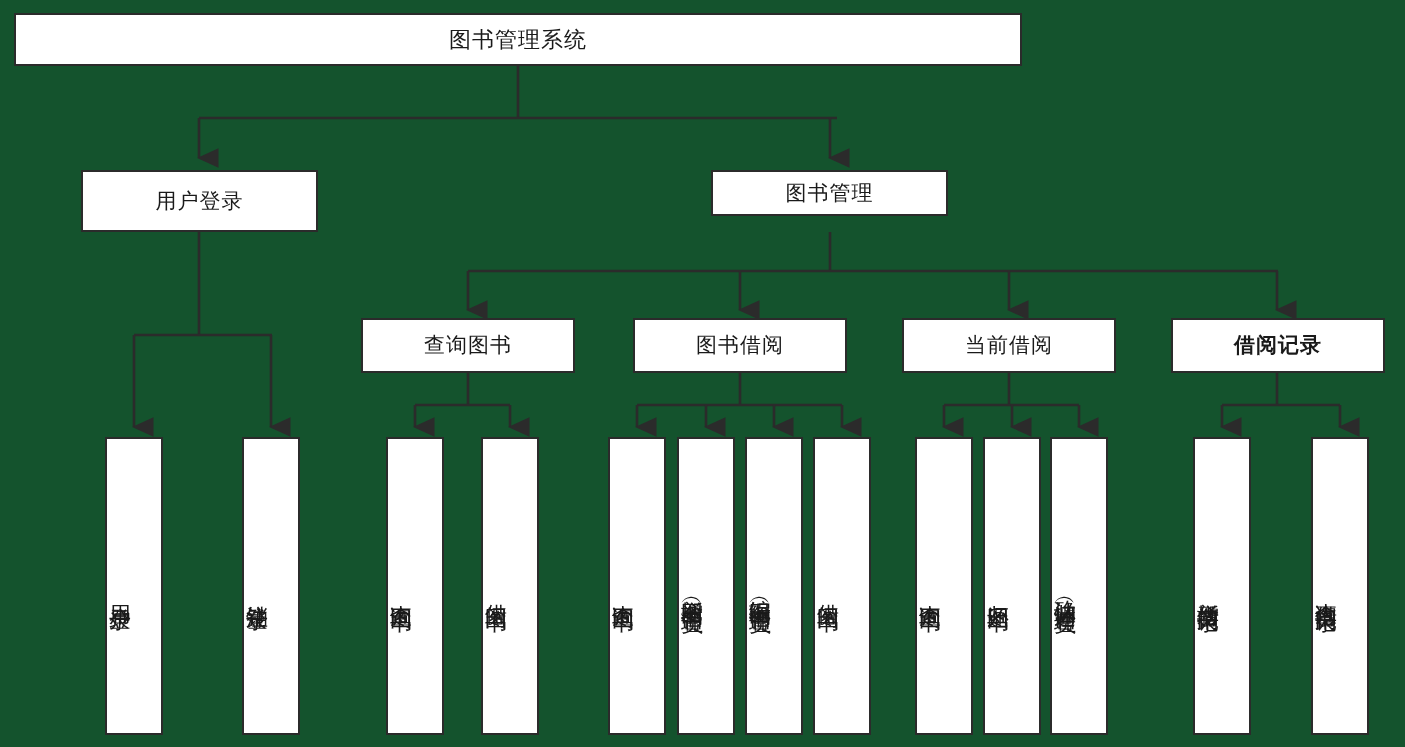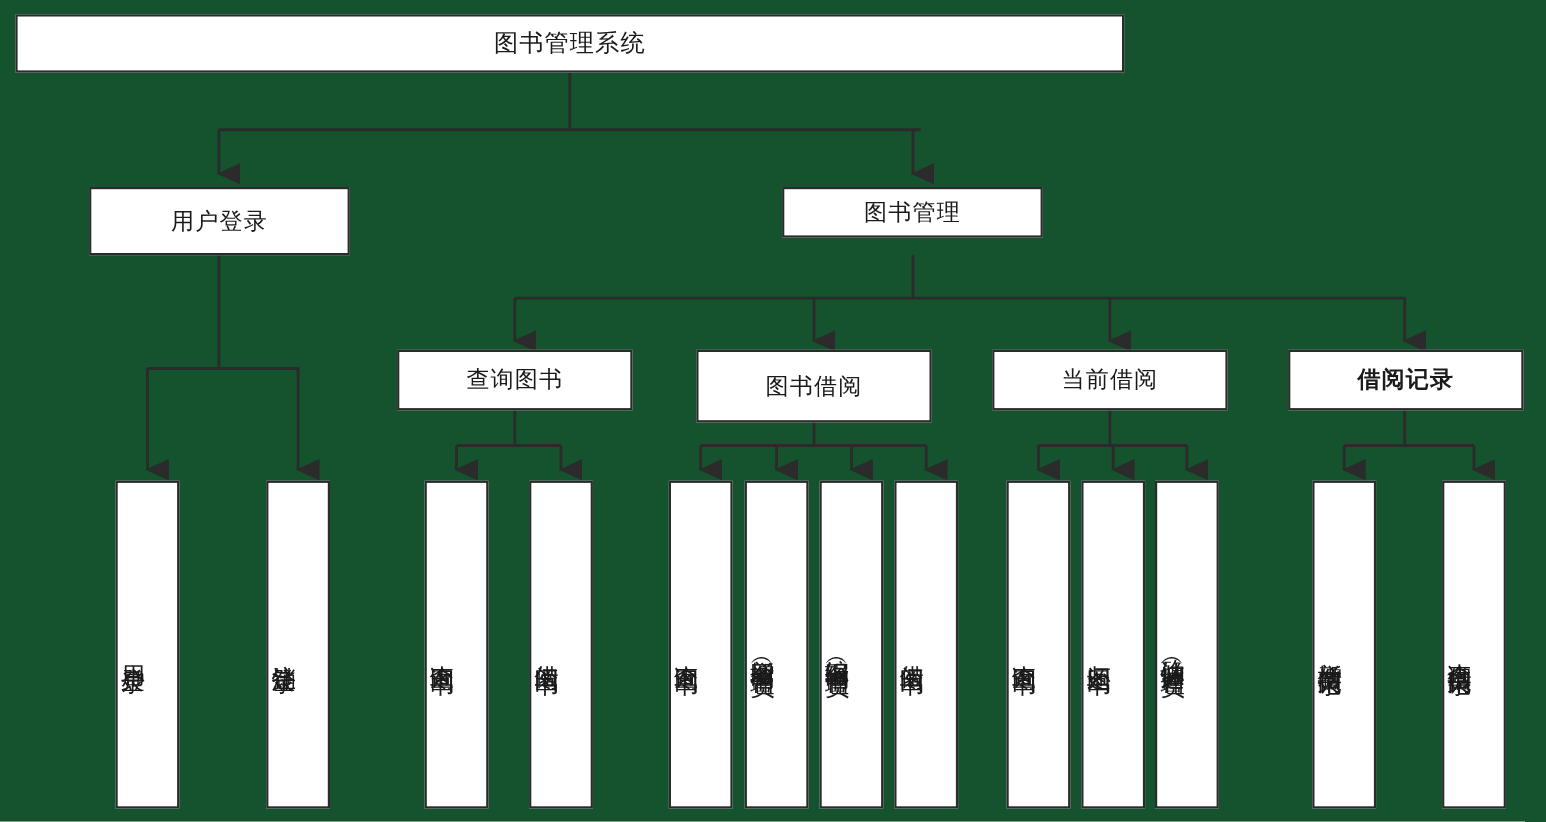--- a/index.html
+++ b/index.html
@@ -131,21 +131,21 @@
   <div class="node h" style="left:81px; top:170px; width:237px; height:62px;">
     <span class="label">用户登录</span>
   </div>
   <div class="node h" style="left:711px; top:170px; width:237px; height:46px;">
     <span class="label">图书管理</span>
   </div>
 
   <div class="node h" style="left:361px; top:318px; width:214px; height:55px;">
     <span class="label">查询图书</span>
   </div>
-  <div class="node h" style="left:633px; top:318px; width:214px; height:66px;">
+  <div class="node h" style="left:633px; top:318px; width:214px; height:55px;">
     <span class="label">图书借阅</span>
   </div>
   <div class="node h" style="left:902px; top:318px; width:214px; height:55px;">
     <span class="label">当前借阅</span>
   </div>
   <div class="node h" style="left:1171px; top:318px; width:214px; height:55px;font-weight:bold;">
     <span class="label">借阅记录</span>
   </div>
 
   <div class="node leaf" style="left:105px; top:437px; width:58px; height:298px;">

